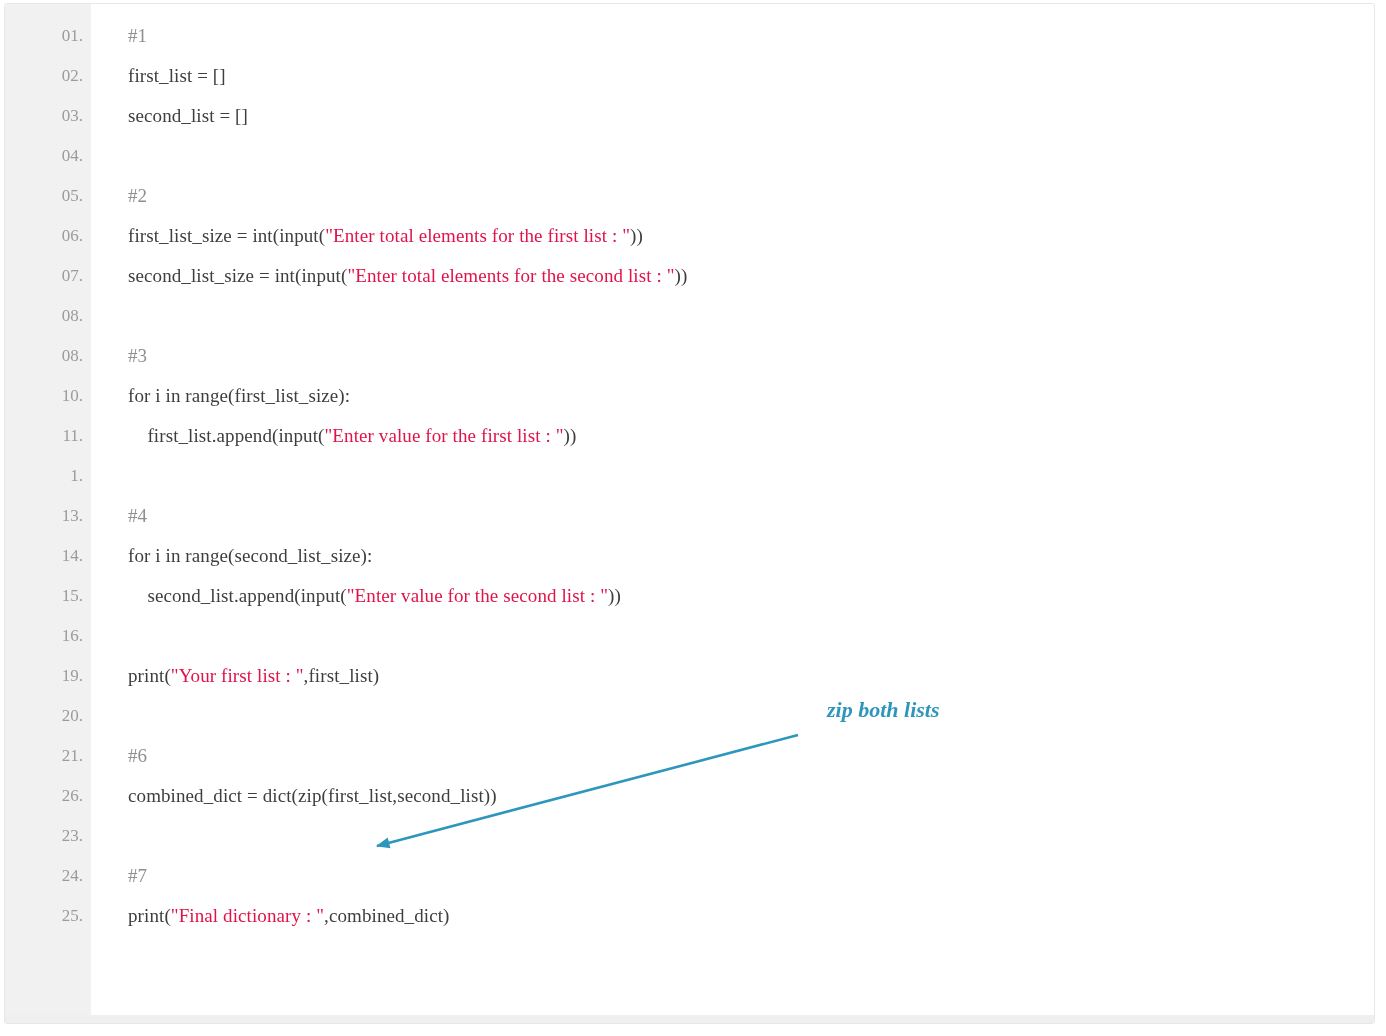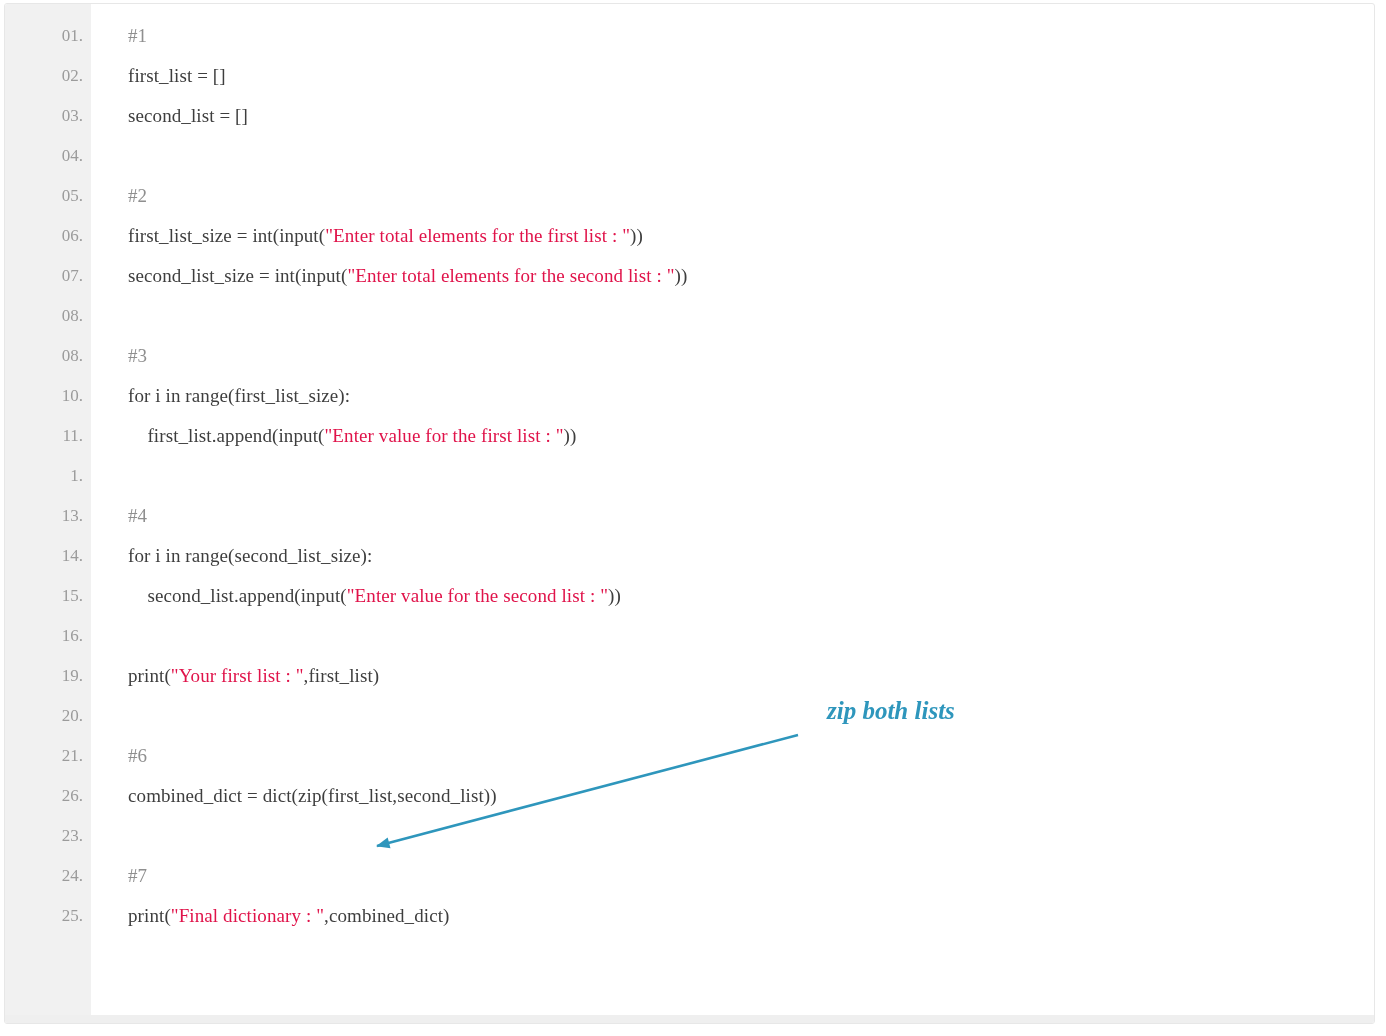--- a/index.html
+++ b/index.html
@@ -41,21 +41,21 @@
     padding-left:37px;font-size:19px;white-space:pre;color:var(--code-color);
     letter-spacing:0.1px;
   }
   .seg-code{color:var(--code-color);}
   .seg-comment{color:var(--comment-color);}
   .seg-string{color:var(--string-color);}
   .annotation-label{
     position:absolute;left:822px;top:693px;
     font-family:cursive;
     font-style:italic;
-    font-size:25px;font-weight:600;
+    font-size:22px;font-weight:600;
     color:var(--annotation-color);
     white-space:nowrap;
   }
   .annotation-arrow{
     position:absolute;left:356px;top:718px;width:450px;height:140px;
     overflow:visible;
   }
 </style>
 </head>
 <body>

